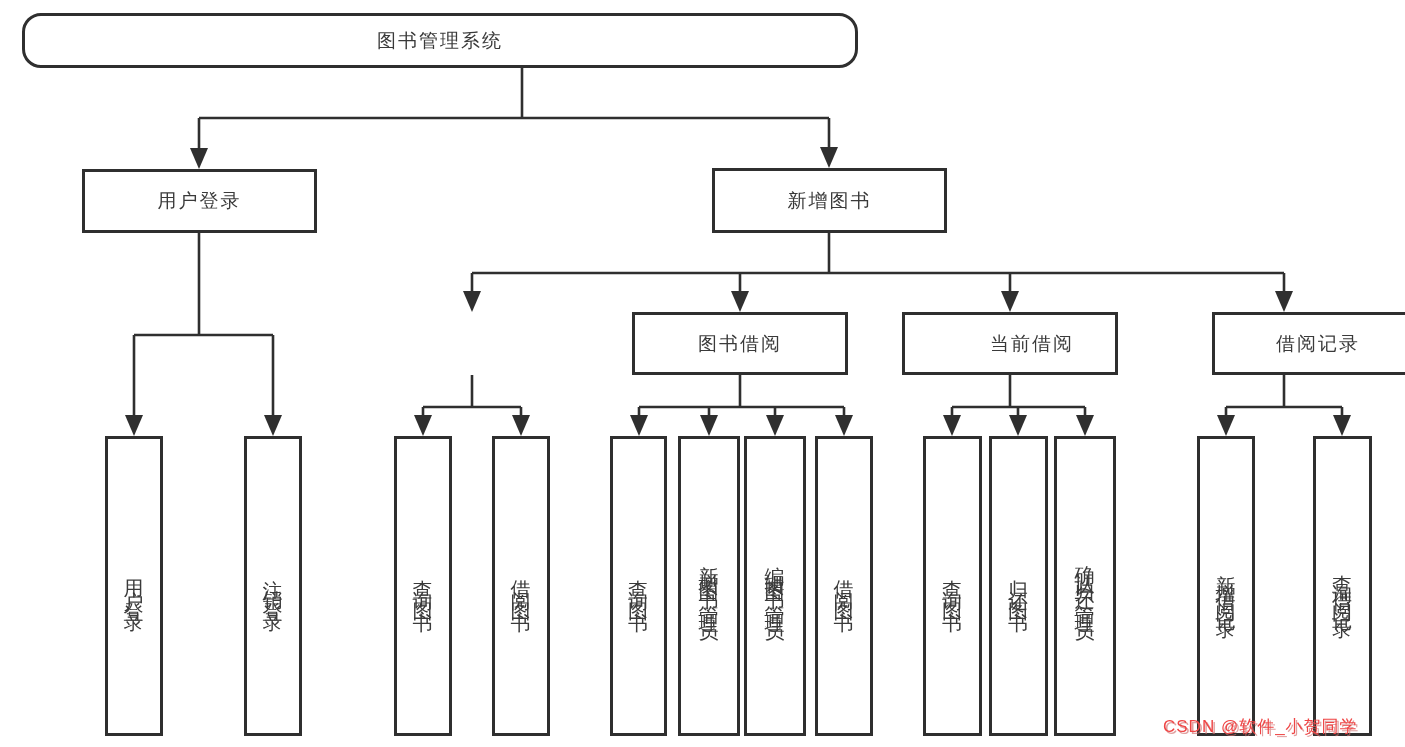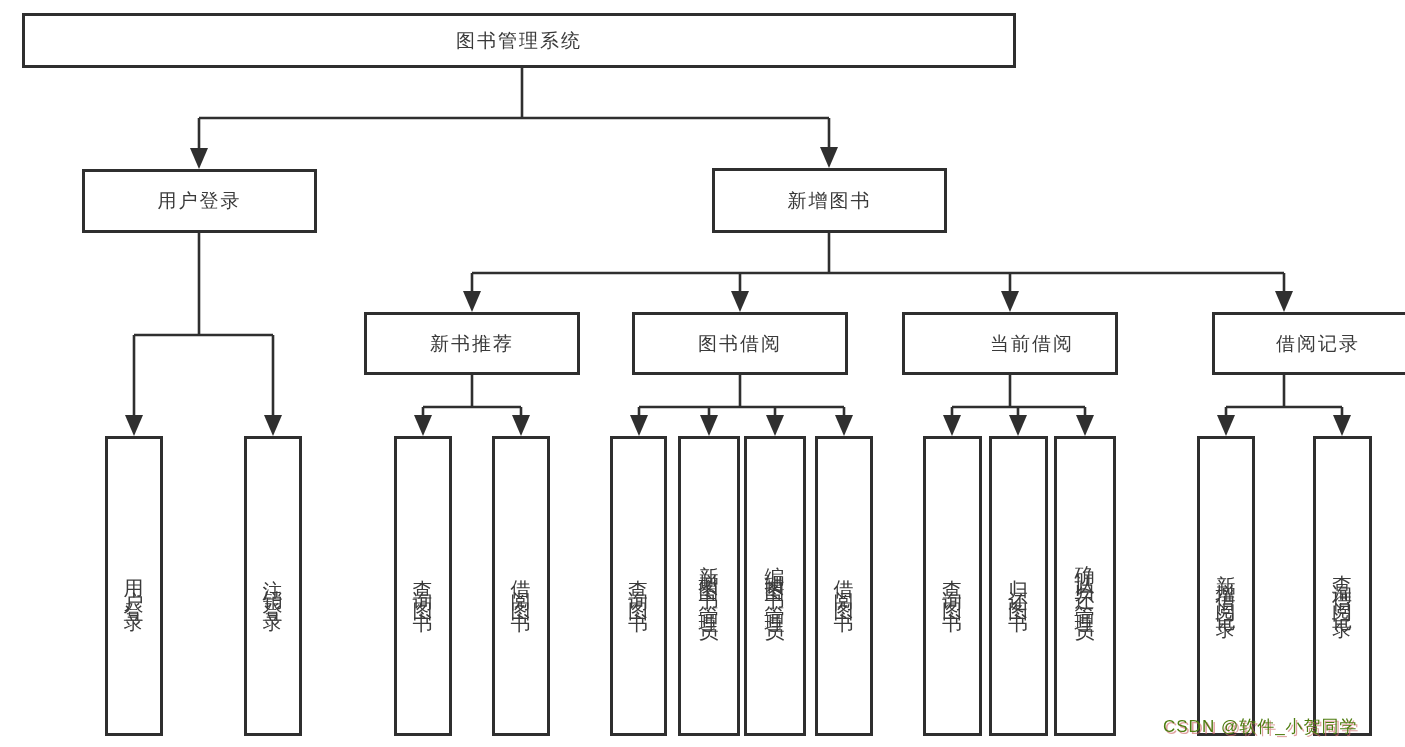--- a/index.html
+++ b/index.html
@@ -8,21 +8,21 @@
   #stage{position:absolute;left:0;top:0;width:1405px;height:747px;background:#fff;}
   svg.connectors{position:absolute;left:0;top:0;z-index:1;}
   .node{position:absolute;box-sizing:border-box;border:3px solid #2f2f2f;background:#fff;
         display:flex;align-items:center;justify-content:center;z-index:2;
         color:#3a3a3a;}
   .hnode{font-size:19px;letter-spacing:2px;white-space:nowrap;}
   .vnode{z-index:2;}
   .vnode .vtext{writing-mode:vertical-rl;text-orientation:mixed;
         font-size:20px;letter-spacing:11px;line-height:1;color:#3a3a3a;}
   .watermark{position:absolute;z-index:5;font-size:17px;letter-spacing:1px;
-        color:#4d7c0f;white-space:nowrap;
+        color:#ef4444;white-space:nowrap;
         text-shadow:2px 2px 0 rgba(207,111,111,0.65);text-align:center;}
 </style>
 </head>
 <body>
 
 <div id="stage">
 
   <svg class="connectors" width="1405" height="747" viewBox="0 0 1405 747">
       <line x1="522" y1="68" x2="522" y2="118" stroke="#2f2f2f" stroke-width="2.6"></line>
       <line x1="199" y1="118" x2="829" y2="118" stroke="#2f2f2f" stroke-width="2.6"></line>
@@ -71,34 +71,31 @@
       <polygon points="700,415 718,415 709,436" fill="#2f2f2f"></polygon>
       <polygon points="766,415 784,415 775,436" fill="#2f2f2f"></polygon>
       <polygon points="835,415 853,415 844,436" fill="#2f2f2f"></polygon>
       <polygon points="943,415 961,415 952,436" fill="#2f2f2f"></polygon>
       <polygon points="1009,415 1027,415 1018,436" fill="#2f2f2f"></polygon>
       <polygon points="1076,415 1094,415 1085,436" fill="#2f2f2f"></polygon>
       <polygon points="1217,415 1235,415 1226,436" fill="#2f2f2f"></polygon>
       <polygon points="1333,415 1351,415 1342,436" fill="#2f2f2f"></polygon>
     </svg>
 
-  <div class="node hnode" style="left:22px;top:13px;width:994px;height:55px;">
+  <div class="node hnode" style="left:22px;top:13px;width:836px;height:55px;border-radius:19px;">
     <span>图书管理系统</span>
   </div>
 
   <div class="node hnode" style="left:82px;top:169px;width:235px;height:64px;">
     <span>用户登录</span>
   </div>
   <div class="node hnode" style="left:712px;top:168px;width:235px;height:65px;">
     <span>新增图书</span>
   </div>
 
-  <div class="node hnode" style="left:364px;top:312px;width:216px;height:63px;">
-    <span>新书推荐</span>
-  </div>
   <div class="node hnode" style="left:632px;top:312px;width:216px;height:63px;">
     <span>图书借阅</span>
   </div>
   <div class="node hnode" style="left:902px;top:312px;width:216px;height:63px;padding-left:44px;">
     <span>当前借阅</span>
   </div>
   <div class="node hnode" style="left:1212px;top:312px;width:212px;height:63px;">
     <span>借阅记录</span>
   </div>
 

